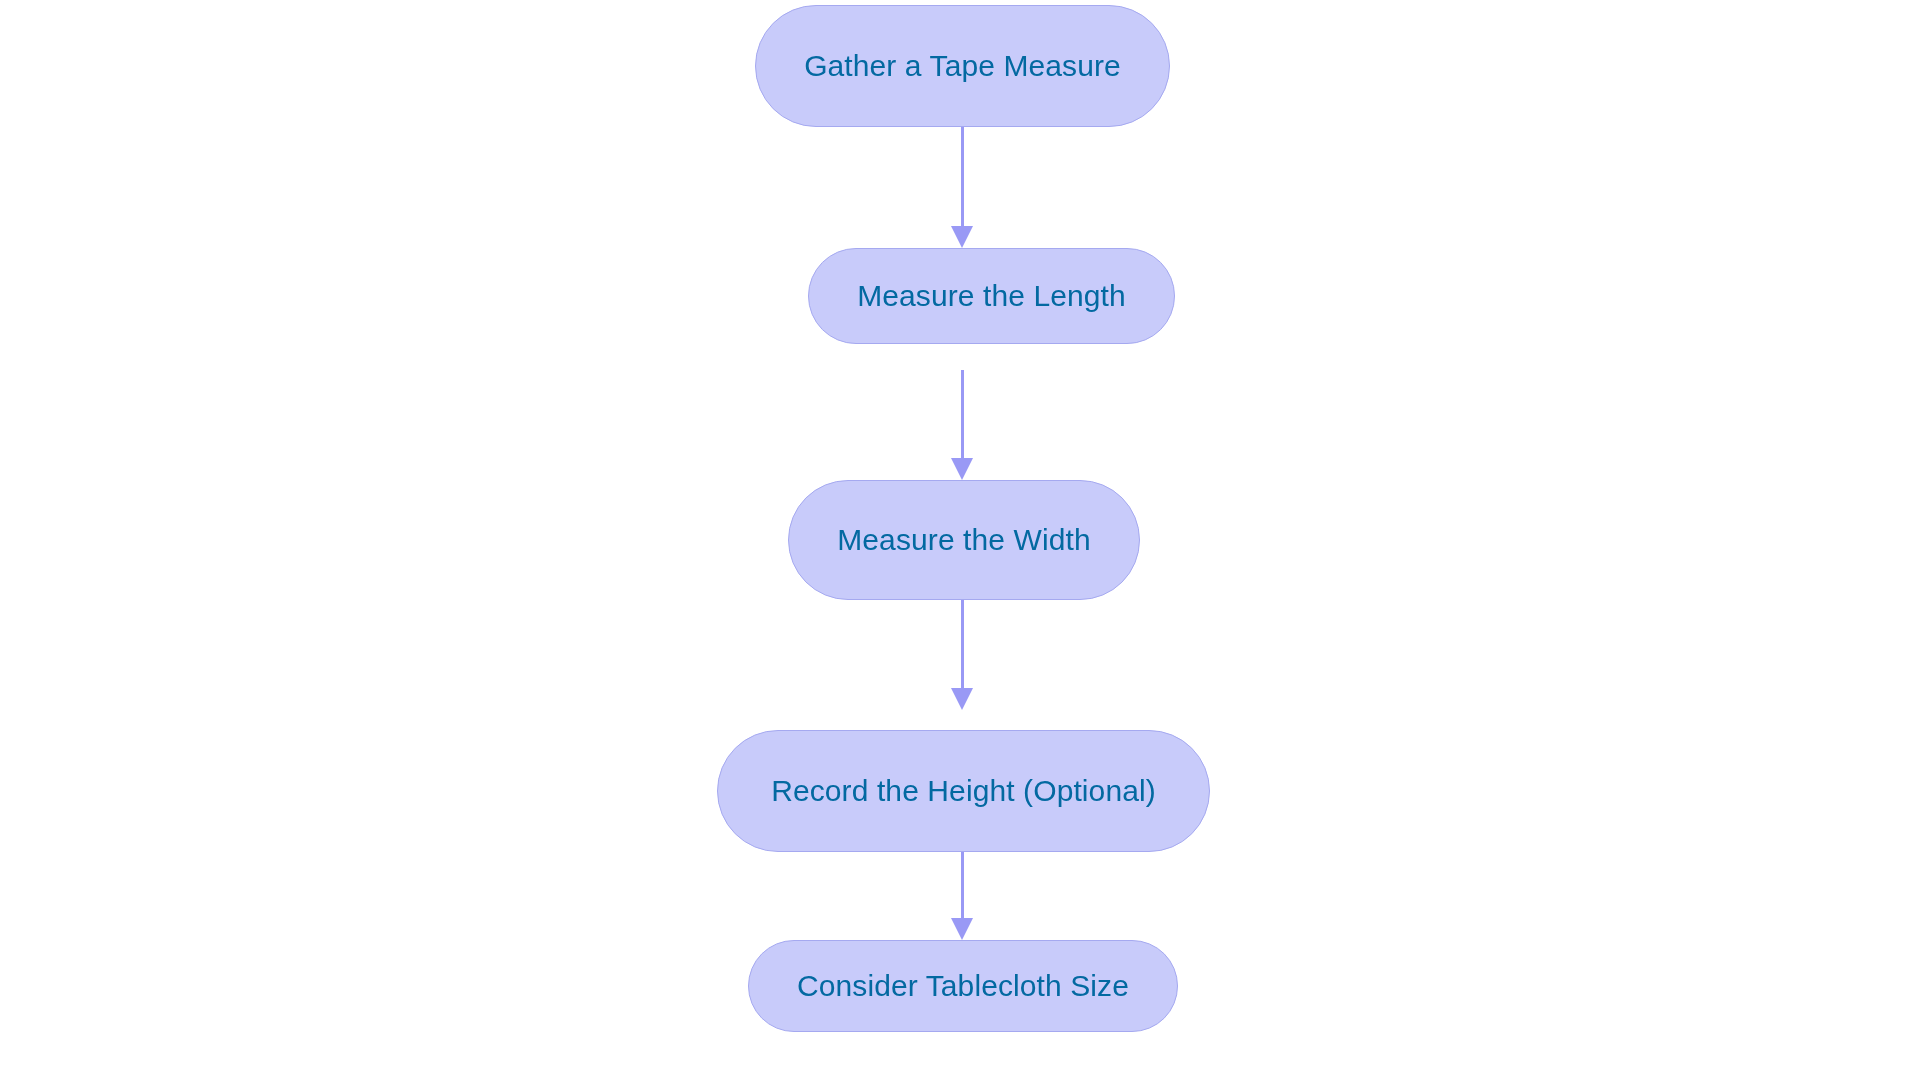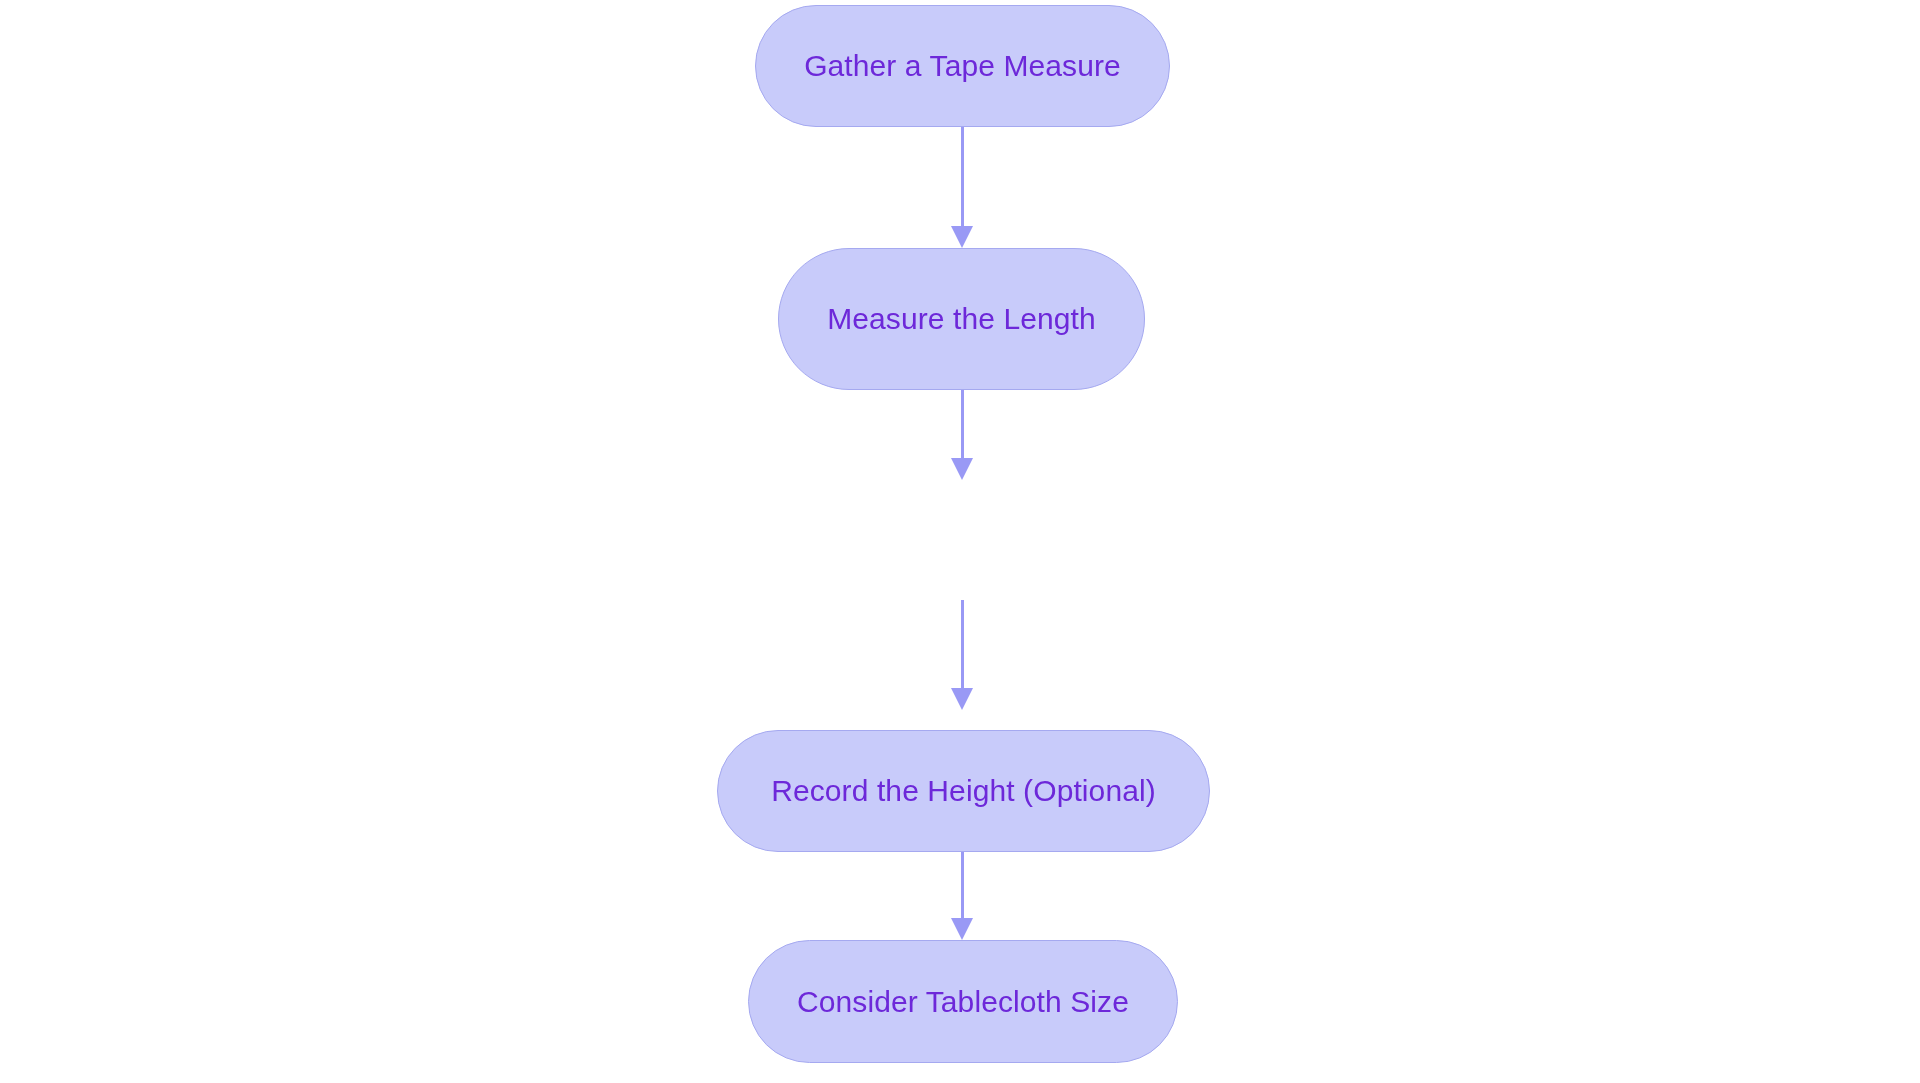--- a/index.html
+++ b/index.html
@@ -31,21 +31,21 @@
     border-radius: 9999px;
     color: #2b2bd4;
     font-size: 30px;
     font-weight: 400;
     letter-spacing: 0.1px;
     line-height: 1;
     white-space: nowrap;
     user-select: none;
   }
   .node-label {
-    color: #6d28d9;
+    color: #0369a1;
     font-size: 30px;
     line-height: 1;
   }
   .flow-edge {
     position: absolute;
     width: 0;
     height: 0;
     pointer-events: none;
   }
   .edge-line {
@@ -87,26 +87,29 @@
 
   <div class="flow-edge" style="left: 962px; top: 832px;">
     <div class="edge-line" style="height: 86px; background: rgb(153, 153, 245);"></div>
     <div class="edge-head" style="top: 86px; border-top-color: rgb(153, 153, 245);"></div>
   </div>
 
   <div class="flow-node" style="left: 755px; top: 5px; width: 415px; height: 122px; background: rgb(200, 203, 250); border-color: rgb(165, 169, 240); color: rgb(43, 43, 212);">
     <span class="node-label">Gather a Tape Measure</span>
   </div>
 
-  <div class="flow-node" style="left: 778px; top: 248px; width: 367px; height: 142px; background: rgb(200, 203, 250); border-color: rgb(165, 169, 240); color: rgb(43, 43, 212);">
+  <div class="flow-node" style="left: 808px; top: 248px; width: 367px; height: 96px; background: rgb(200, 203, 250); border-color: rgb(165, 169, 240); color: rgb(43, 43, 212);">
     <span class="node-label">Measure the Length</span>
   </div>
 
+  <div class="flow-node" style="left: 788px; top: 480px; width: 352px; height: 120px; background: rgb(200, 203, 250); border-color: rgb(165, 169, 240); color: rgb(43, 43, 212);">
+    <span class="node-label">Measure the Width</span>
+  </div>
 
   <div class="flow-node" style="left: 717px; top: 730px; width: 493px; height: 122px; background: rgb(200, 203, 250); border-color: rgb(165, 169, 240); color: rgb(43, 43, 212);">
     <span class="node-label">Record the Height (Optional)</span>
   </div>
 
-  <div class="flow-node" style="left: 748px; top: 940px; width: 430px; height: 123px; background: rgb(200, 203, 250); border-color: rgb(165, 169, 240); color: rgb(43, 43, 212);">
+  <div class="flow-node" style="left: 748px; top: 940px; width: 430px; height: 92px; background: rgb(200, 203, 250); border-color: rgb(165, 169, 240); color: rgb(43, 43, 212);">
     <span class="node-label">Consider Tablecloth Size</span>
   </div>
 
 </div>
 
 </body></html>

